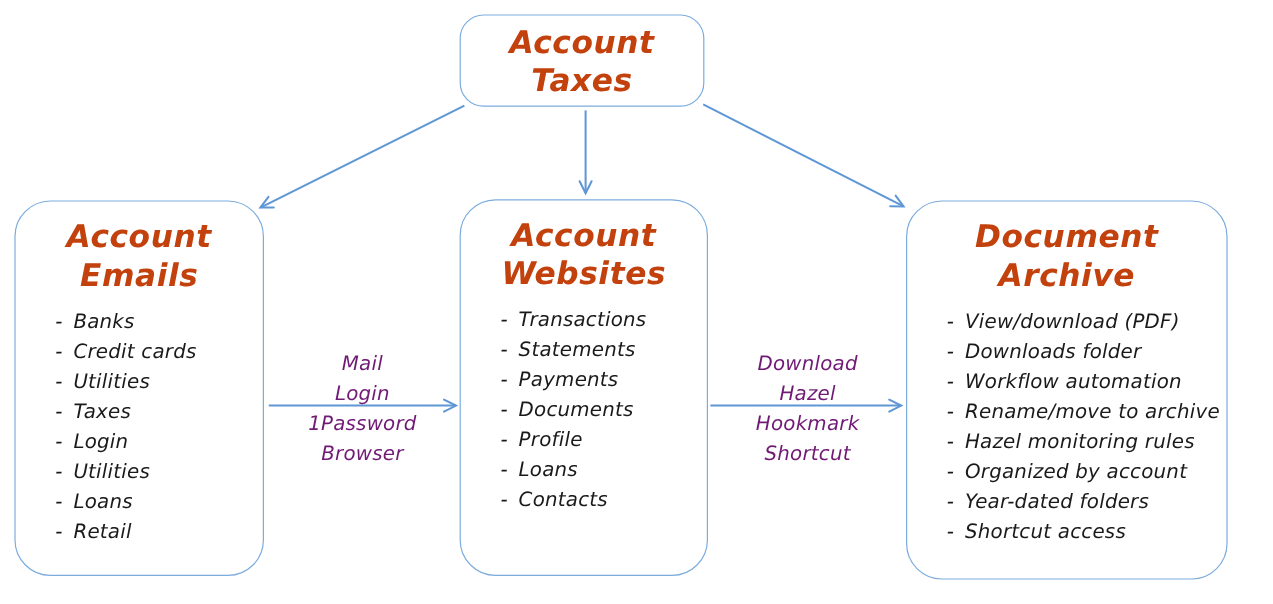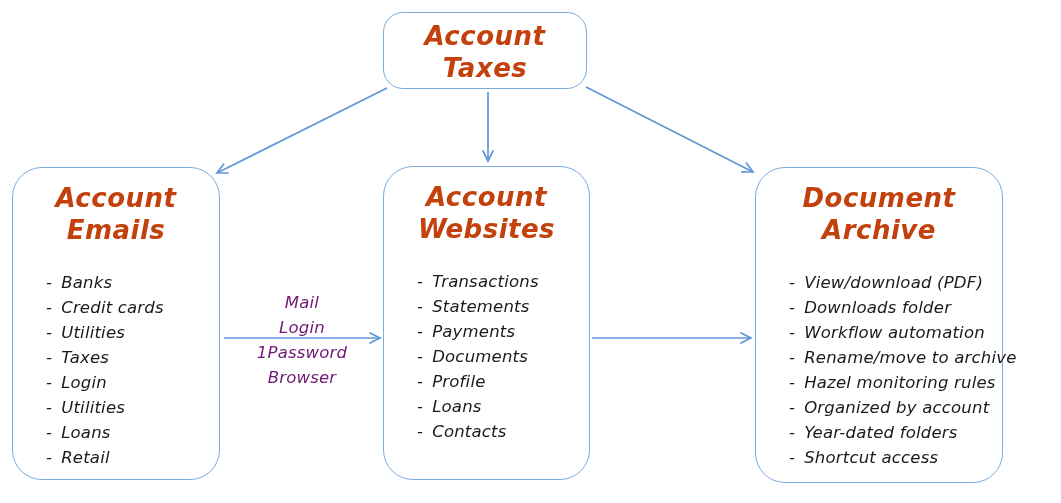--- a/index.html
+++ b/index.html
@@ -14,38 +14,38 @@
 
   .node {
     position: absolute;
     background: #ffffff;
     border: 1.7px solid #7cacdd;
     border-radius: 30px;
   }
   .node-notes    { left: 383px; top: 12px;  width: 204px; height: 77px;  border-radius: 20px; }
   .node-emails   { left: 12px;  top: 167px; width: 208px; height: 313px; }
   .node-websites { left: 383px; top: 166px; width: 207px; height: 314px; }
-  .node-archive  { left: 755px; top: 167px; width: 248px; height: 316px; }
+  .node-archive  { left: 755px; top: 167px; width: 268px; height: 316px; }
 
   .node-title {
     color: #c2410c;
     font-weight: 700;
     font-style: italic;
     font-size: 26px;
     line-height: 32px;
     text-align: center;
     letter-spacing: 0.5px;
   }
   .node-notes .node-title { padding-top: 7px; }
   .node-emails .node-title, .node-websites .node-title, .node-archive .node-title { padding-top: 14px; }
   .title-line { display: block; }
 
   ul.items {
     list-style: none;
-    margin-top: 24px;
+    margin-top: 9px;
     padding-left: 33px;
     color: #1a1a1a;
     font-size: 16.5px;
     font-style: italic;
     line-height: 25px;
     letter-spacing: 0.2px;
   }
   ul.items li { white-space: nowrap; }
   .bullet { margin-right: 9px; }
 
@@ -168,14 +168,21 @@
   </div>
 
   <div class="edge-label edge-label-1">
 
   <span class="edge-line">Mail</span>
       <span class="edge-line">Login</span>
       <span class="edge-line">1Password</span>
       <span class="edge-line">Browser</span>
     </div>
 
+  <div class="edge-label edge-label-2">
+
+  <span class="edge-line">Download</span>
+      <span class="edge-line">Hazel</span>
+      <span class="edge-line">Hookmark</span>
+      <span class="edge-line">Shortcut</span>
+    </div>
 
 </div>
 
 </body></html>

